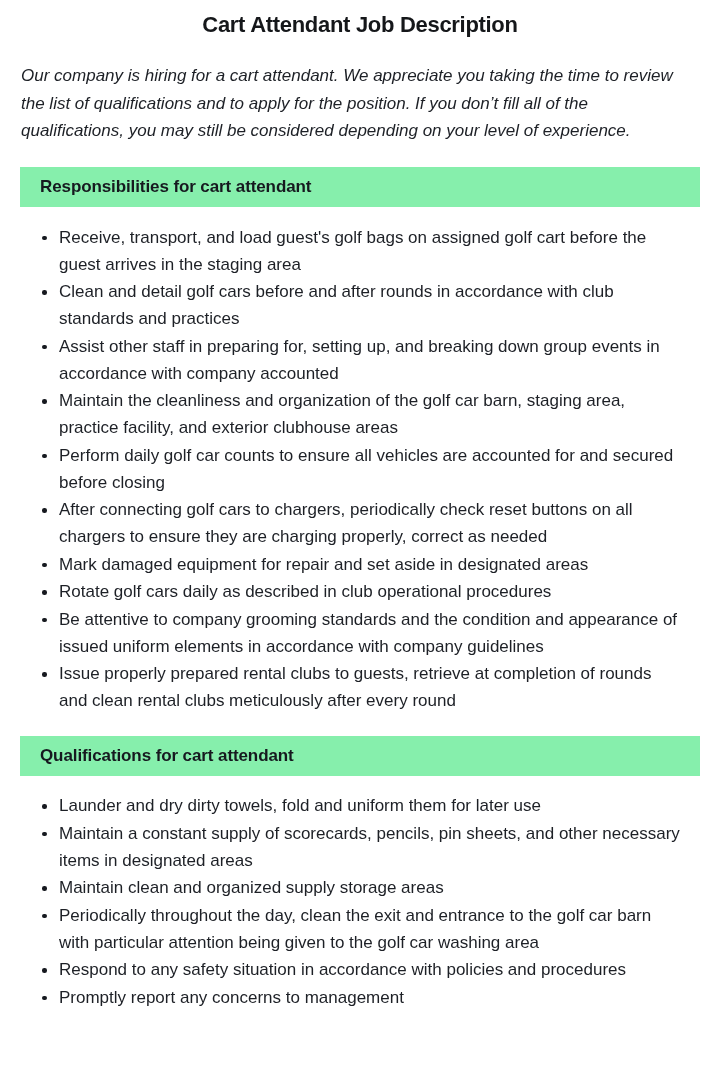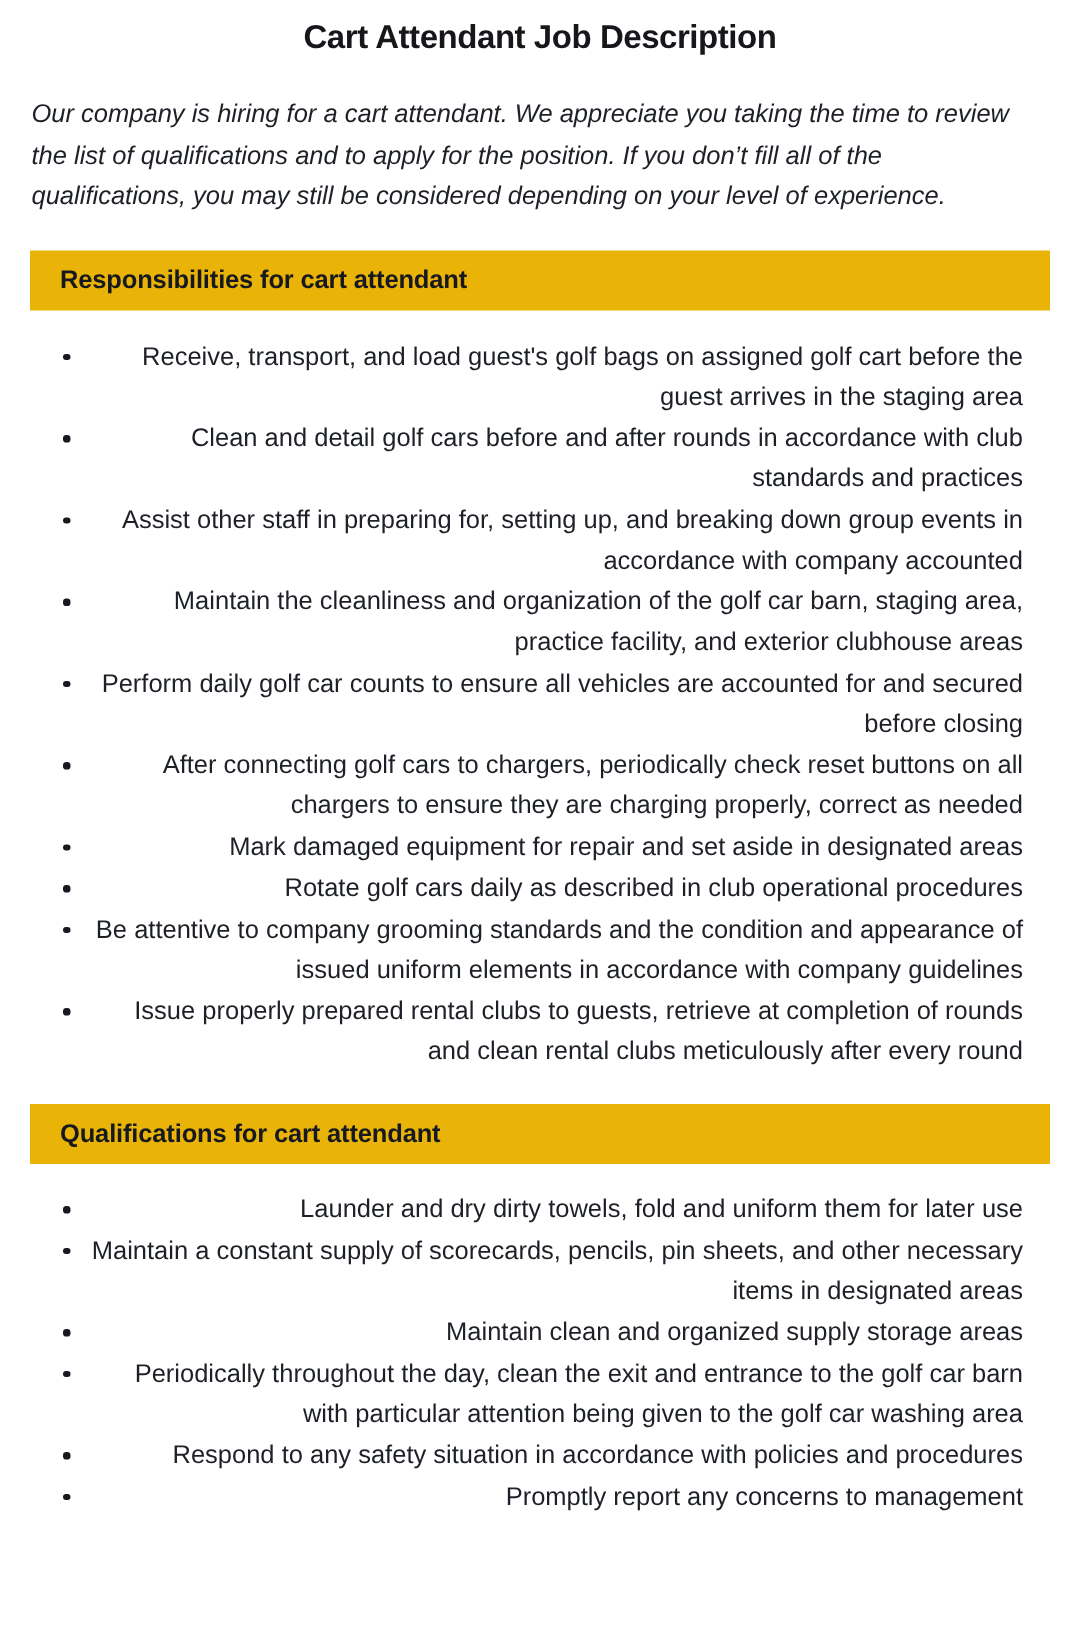--- a/index.html
+++ b/index.html
@@ -36,39 +36,38 @@
     font-size: 17px;
     line-height: 27.5px;
     color: #1d2026;
     margin: 0;
     padding: 18px 42px 0 21px;
     text-align: left;
     font-style: italic;
   }
   .section-header {
     margin: 22px 20px 0 20px;
-    background: #eab308;
+    background: #86efac;
     height: 40px;
     display: flex;
     align-items: center;
     box-sizing: border-box;
     padding: 0 20px;
   }
   .section-header .section-title {
     font-size: 17px;
     font-weight: 600;
     color: #16191f;
     letter-spacing: -0.1px;
     line-height: 20px;
   }
   ul.bullets {
     list-style: none;
     margin: 0;
     padding: 0;
-    text-align: right;
   }
   ul.bullets.responsibilities {
     padding-top: 17px;
   }
   ul.bullets.qualifications {
     padding-top: 16px;
   }
   ul.bullets li {
     position: relative;
     font-size: 17px;

